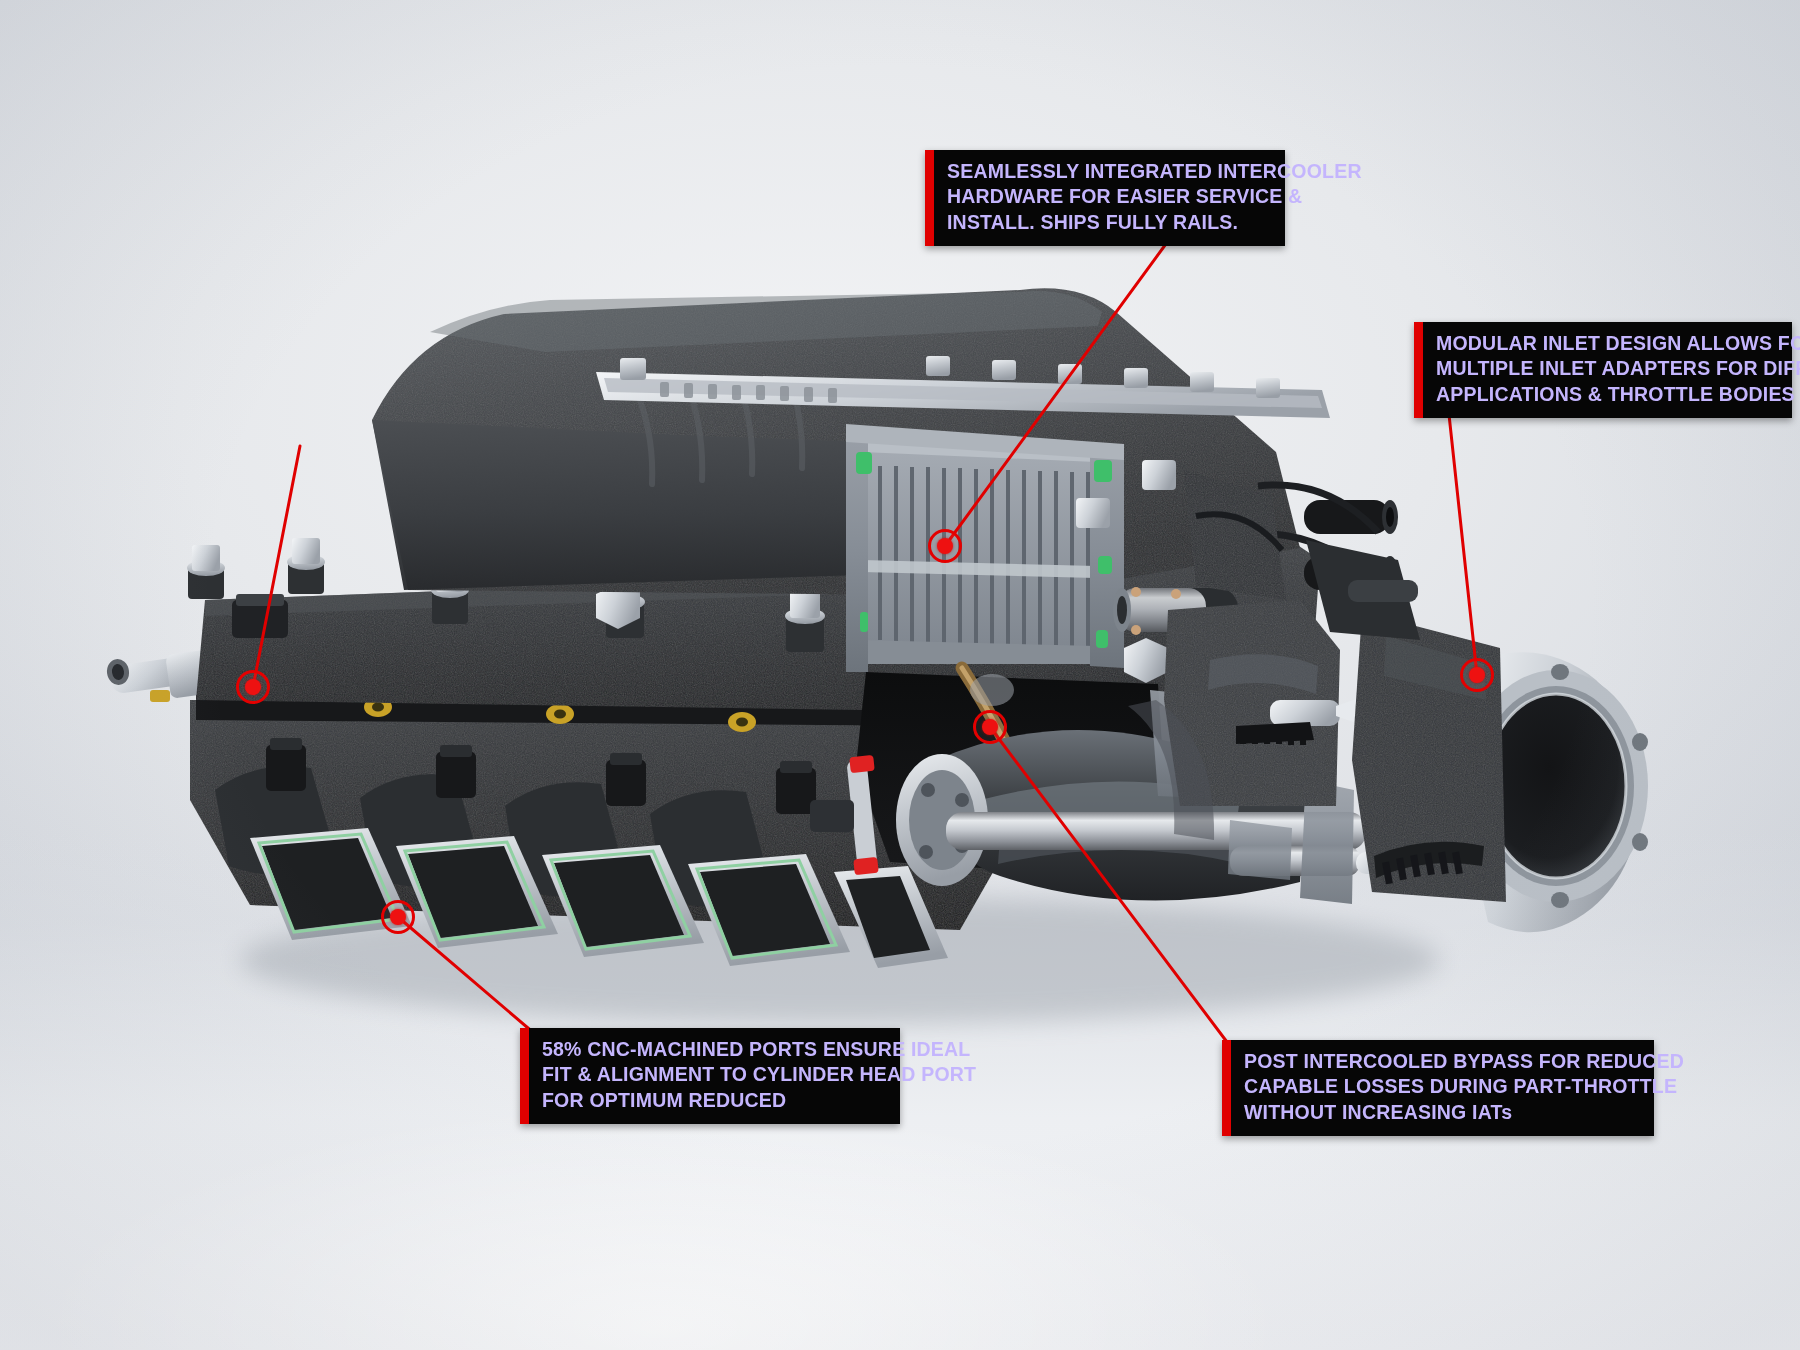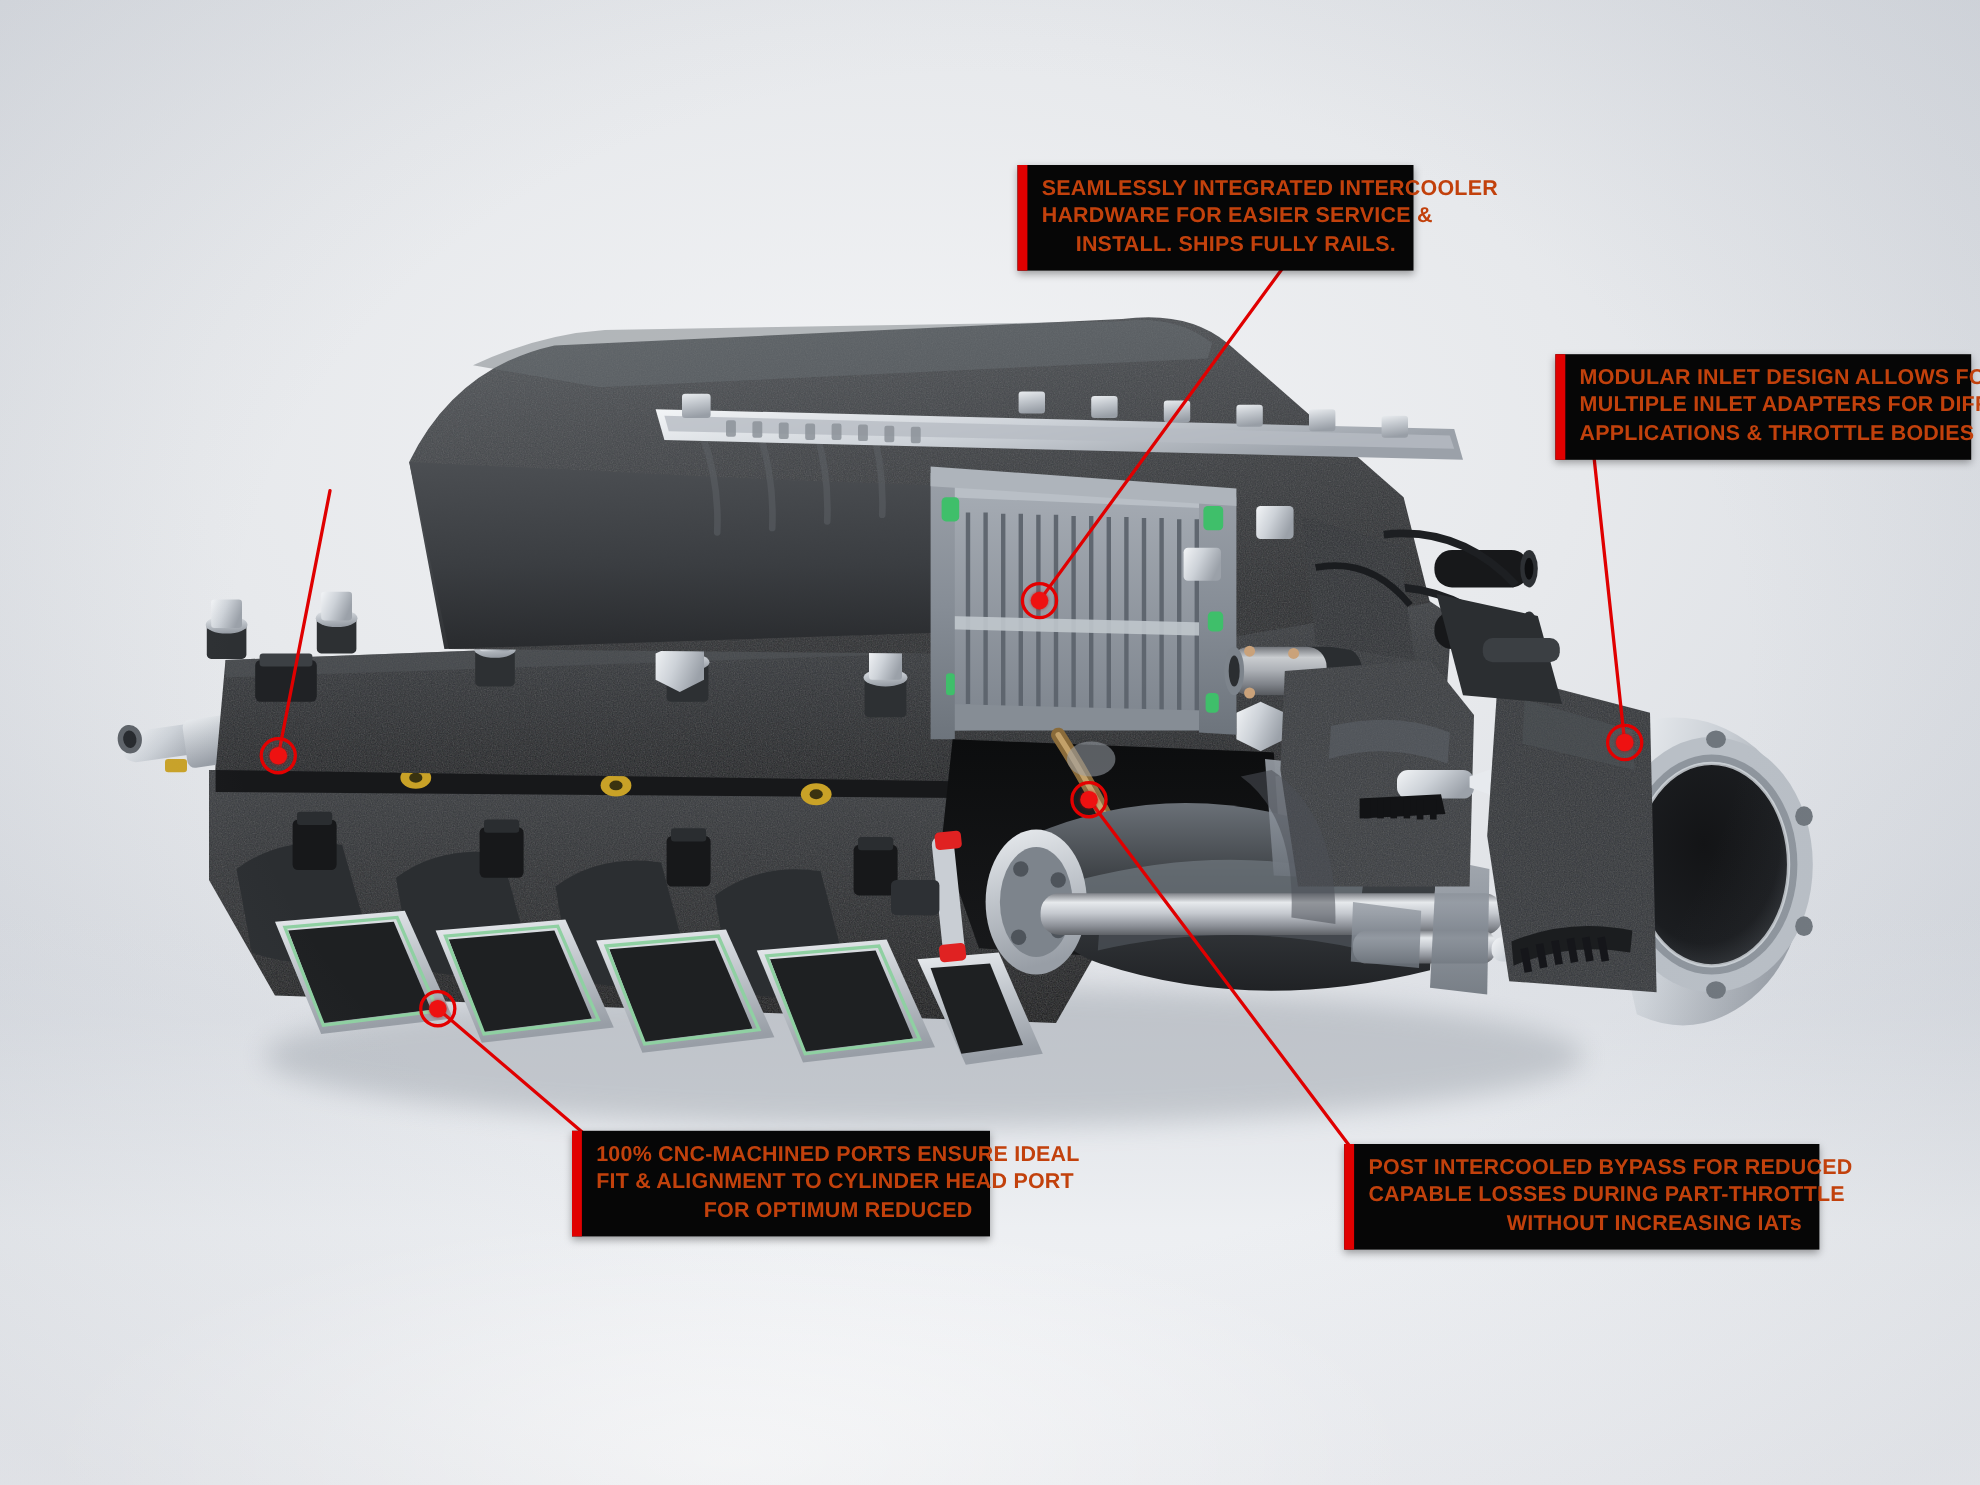--- a/index.html
+++ b/index.html
@@ -40,28 +40,27 @@
 
   .callout {
     position: absolute;
     background: #060606;
     border-left: 9px solid #e00000;
     padding: 9px 16px 11px 13px;
     box-shadow: 0 3px 7px rgba(0,0,0,0.35);
   }
   .callout .line {
     display: block;
-    color: #c2410c;
+    color: #c4b5fd;
     font-family: "Liberation Sans", sans-serif;
     font-weight: bold;
     font-size: 19.5px;
     letter-spacing: 0.2px;
     line-height: 1.30;
     white-space: nowrap;
-    text-align: right;
   }
 
   .marker { position: absolute; width: 34px; height: 34px; margin-left: -17px; margin-top: -17px; }
   .marker .ring {
     position: absolute; inset: 0;
     border: 3px solid #e40000;
     border-radius: 50%;
     background: rgba(255,255,255,0.05);
   }
   .marker .dot {
@@ -514,21 +513,21 @@
     <span class="line">INSTALL. SHIPS FULLY RAILS.</span>
   </div>
 
   <div class="callout" style="left:1414px; top:322px; width:378px;">
     <span class="line">MODULAR INLET DESIGN ALLOWS FOR</span>
     <span class="line">MULTIPLE INLET ADAPTERS FOR DIFFERENT</span>
     <span class="line">APPLICATIONS &amp; THROTTLE BODIES</span>
   </div>
 
   <div class="callout" style="left:520px; top:1028px; width:380px;">
-    <span class="line">100% CNC-MACHINED PORTS ENSURE IDEAL</span>
+    <span class="line">58% CNC-MACHINED PORTS ENSURE IDEAL</span>
     <span class="line">FIT &amp; ALIGNMENT TO CYLINDER HEAD PORT</span>
     <span class="line">FOR OPTIMUM REDUCED</span>
   </div>
 
   <div class="callout" style="left:1222px; top:1040px; width:432px;">
     <span class="line">POST INTERCOOLED BYPASS FOR REDUCED</span>
     <span class="line">CAPABLE LOSSES DURING PART-THROTTLE</span>
     <span class="line">WITHOUT INCREASING IATs</span>
   </div>
 

